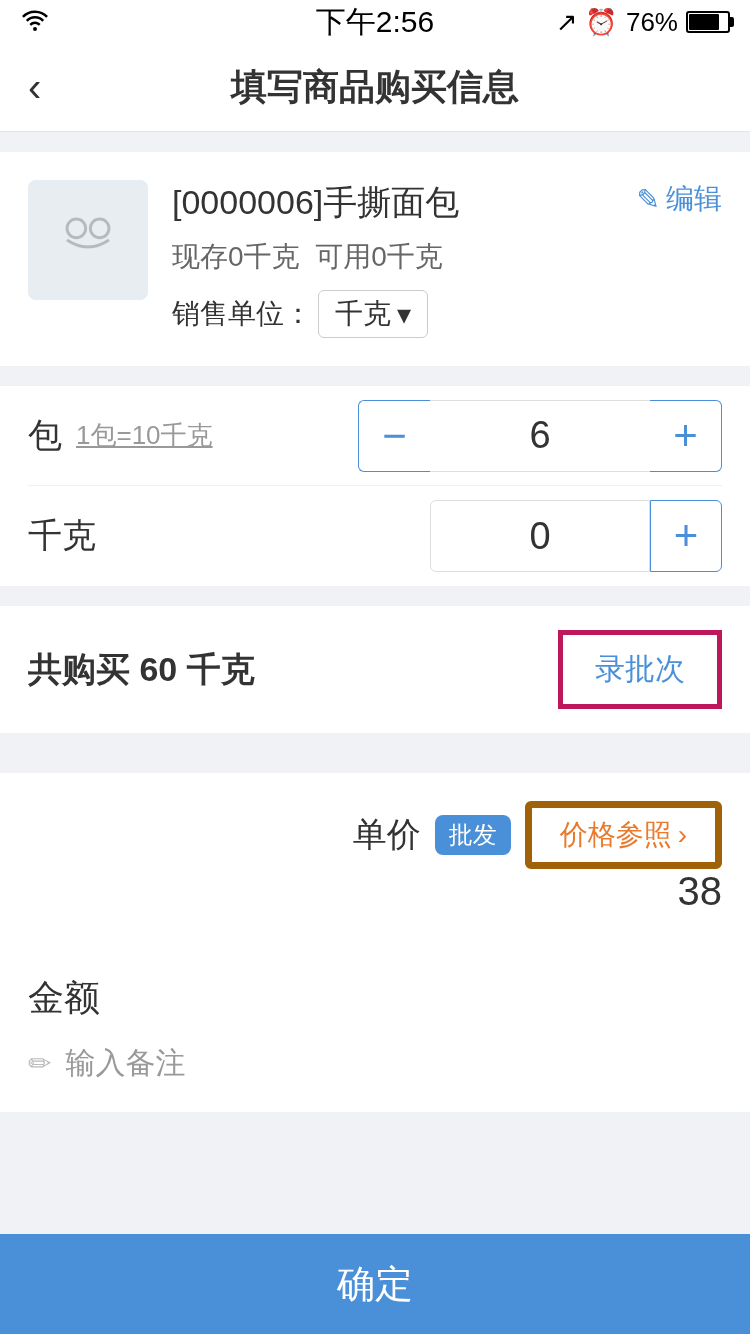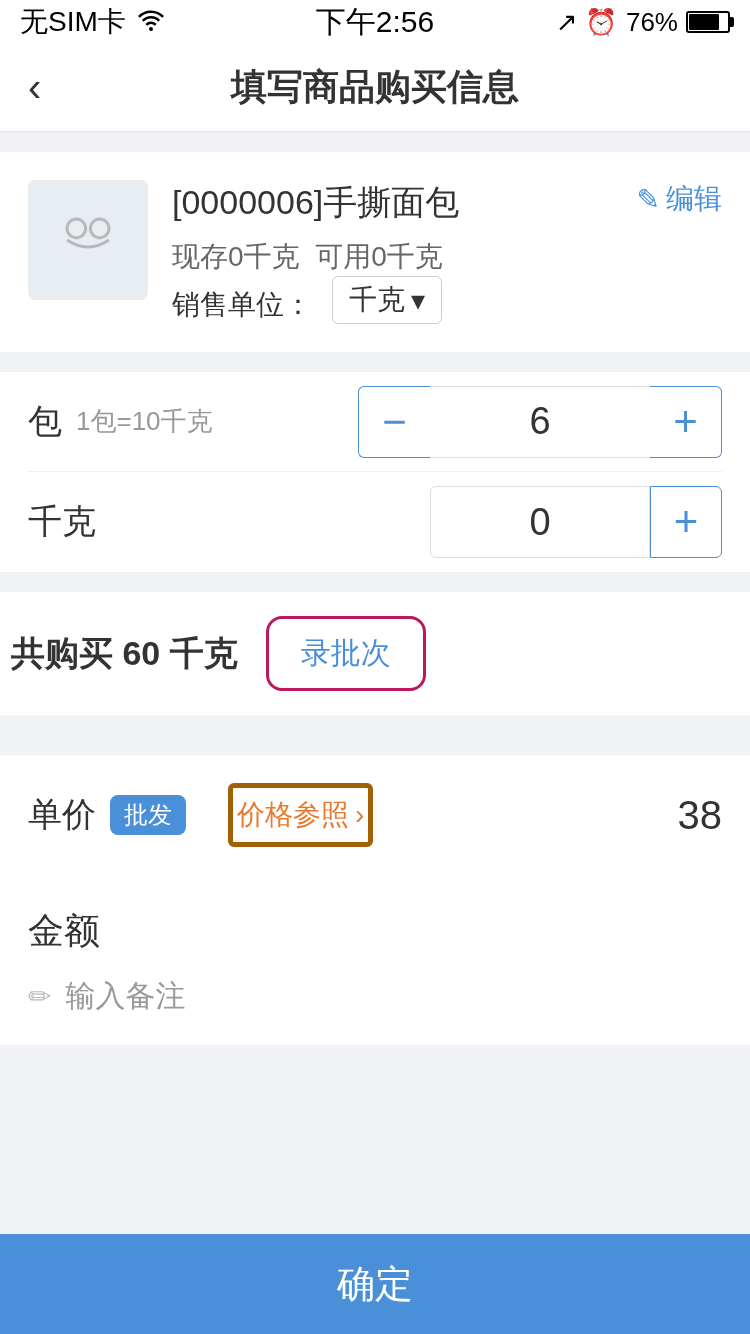--- a/index.html
+++ b/index.html
@@ -126,26 +126,26 @@
     }
     .product-name {
       font-size: 34px;
       color: #333;
       font-weight: 500;
       margin-bottom: 12px;
     }
     .product-stock {
       font-size: 28px;
       color: #666;
-      margin-bottom: 0;
+      margin-bottom: 14px;
     }
     .product-unit-row {
       display: flex;
-      align-items: flex-end;
-      gap: 20px;
+      align-items: center;
+      gap: 6px;
       font-size: 28px;
       color: #333;
     }
     .unit-dropdown {
       border: 1px solid #ccc;
       border-radius: 6px;
       padding: 4px 16px;
       font-size: 28px;
       color: #333;
       background: #fff;
@@ -186,20 +186,21 @@
     }
     .input-label {
       font-size: 34px;
       color: #333;
       flex-shrink: 0;
     }
     .input-sublabel {
       font-size: 26px;
       color: #999;
       margin-left: 14px;
+      text-decoration: underline;
     }
     .input-controls {
       display: flex;
       align-items: center;
       margin-left: auto;
       gap: 0;
     }
     .stepper-btn {
       width: 72px;
       height: 72px;
@@ -241,79 +242,80 @@
     .stepper-btn-left {
       border-radius: 6px 0 0 6px;
       border-right: none;
     }
 
     
     .total-row {
       background: #fff;
       display: flex;
       align-items: center;
-      padding: 24px 11px;
+      justify-content: space-between;
+      padding: 24px 28px;
       gap: 28px;
     }
     .total-text {
       font-size: 34px;
       color: #333;
     }
     .total-text span {
       font-weight: 700;
     }
     .record-btn {
-      border: 3px solid #be185d;
+      border: 5px solid #be185d;
       color: #4a90d9;
       background: #fff;
       padding: 14px 32px;
-      border-radius: 16px;
+      border-radius: 0;
       font-size: 30px;
       cursor: pointer;
     }
 
     
     .price-section {
       background: #fff;
       margin-top: 20px;
       padding: 28px;
     }
     .price-row {
       display: flex;
-      align-items: center;
+      align-items: flex-end;
       justify-content: space-between;
+      flex-direction: column;
     }
     .price-label-group {
       display: flex;
       align-items: center;
       gap: 14px;
     }
     .price-label {
       font-size: 34px;
       color: #333;
     }
     .price-tag {
       background: #4a90d9;
       color: #fff;
       font-size: 24px;
       padding: 4px 14px;
       border-radius: 8px;
     }
     .price-ref-btn {
-      border: 5px solid #a16207;
+      border: 7px solid #a16207;
       color: #e87a2e;
       background: #fff;
-      padding: 8px 4px;
+      padding: 8px 28px;
       border-radius: 6px;
       font-size: 28px;
       display: flex;
       align-items: center;
       gap: 6px;
       cursor: pointer;
-      margin-left: 28px;
     }
     .price-value {
       font-size: 40px;
       color: #333;
       font-weight: 500;
     }
 
     
     .amount-section {
       background: #fff;
@@ -370,21 +372,20 @@
       font-size: 38px;
       color: #fff;
       font-weight: 500;
     }
   </style>
 </head>
 <body>
 
 <div class="status-bar">
   <div class="status-left">
-    <span>无SIM卡</span>
     <span>
       <svg width="30" height="22" viewBox="0 0 30 22">
           <path d="M15 18a2 2 0 110 4 2 2 0 010-4zm0-5.5c2.2 0 4.2.9 5.6 2.4l-1.8 1.8A5.5 5.5 0 0015 15a5.5 5.5 0 00-3.8 1.7l-1.8-1.8A7.9 7.9 0 0115 12.5zm0-5.5c3.6 0 6.8 1.5 9.1 3.9l-1.8 1.8A10.2 10.2 0 0015 9.5a10.2 10.2 0 00-7.3 3.2L5.9 10.9A12.7 12.7 0 0115 7zm0-5.5c5.1 0 9.7 2.1 13 5.5L26.2 8.8A14.8 14.8 0 0015 4 14.8 14.8 0 003.8 8.8L2 7A18 18 0 0115 1.5z" fill="#000"></path>
         </svg>
     </span>
   </div>
   <div class="status-center">
     <span>下午2:56</span>
   </div>
   <div class="status-right">

